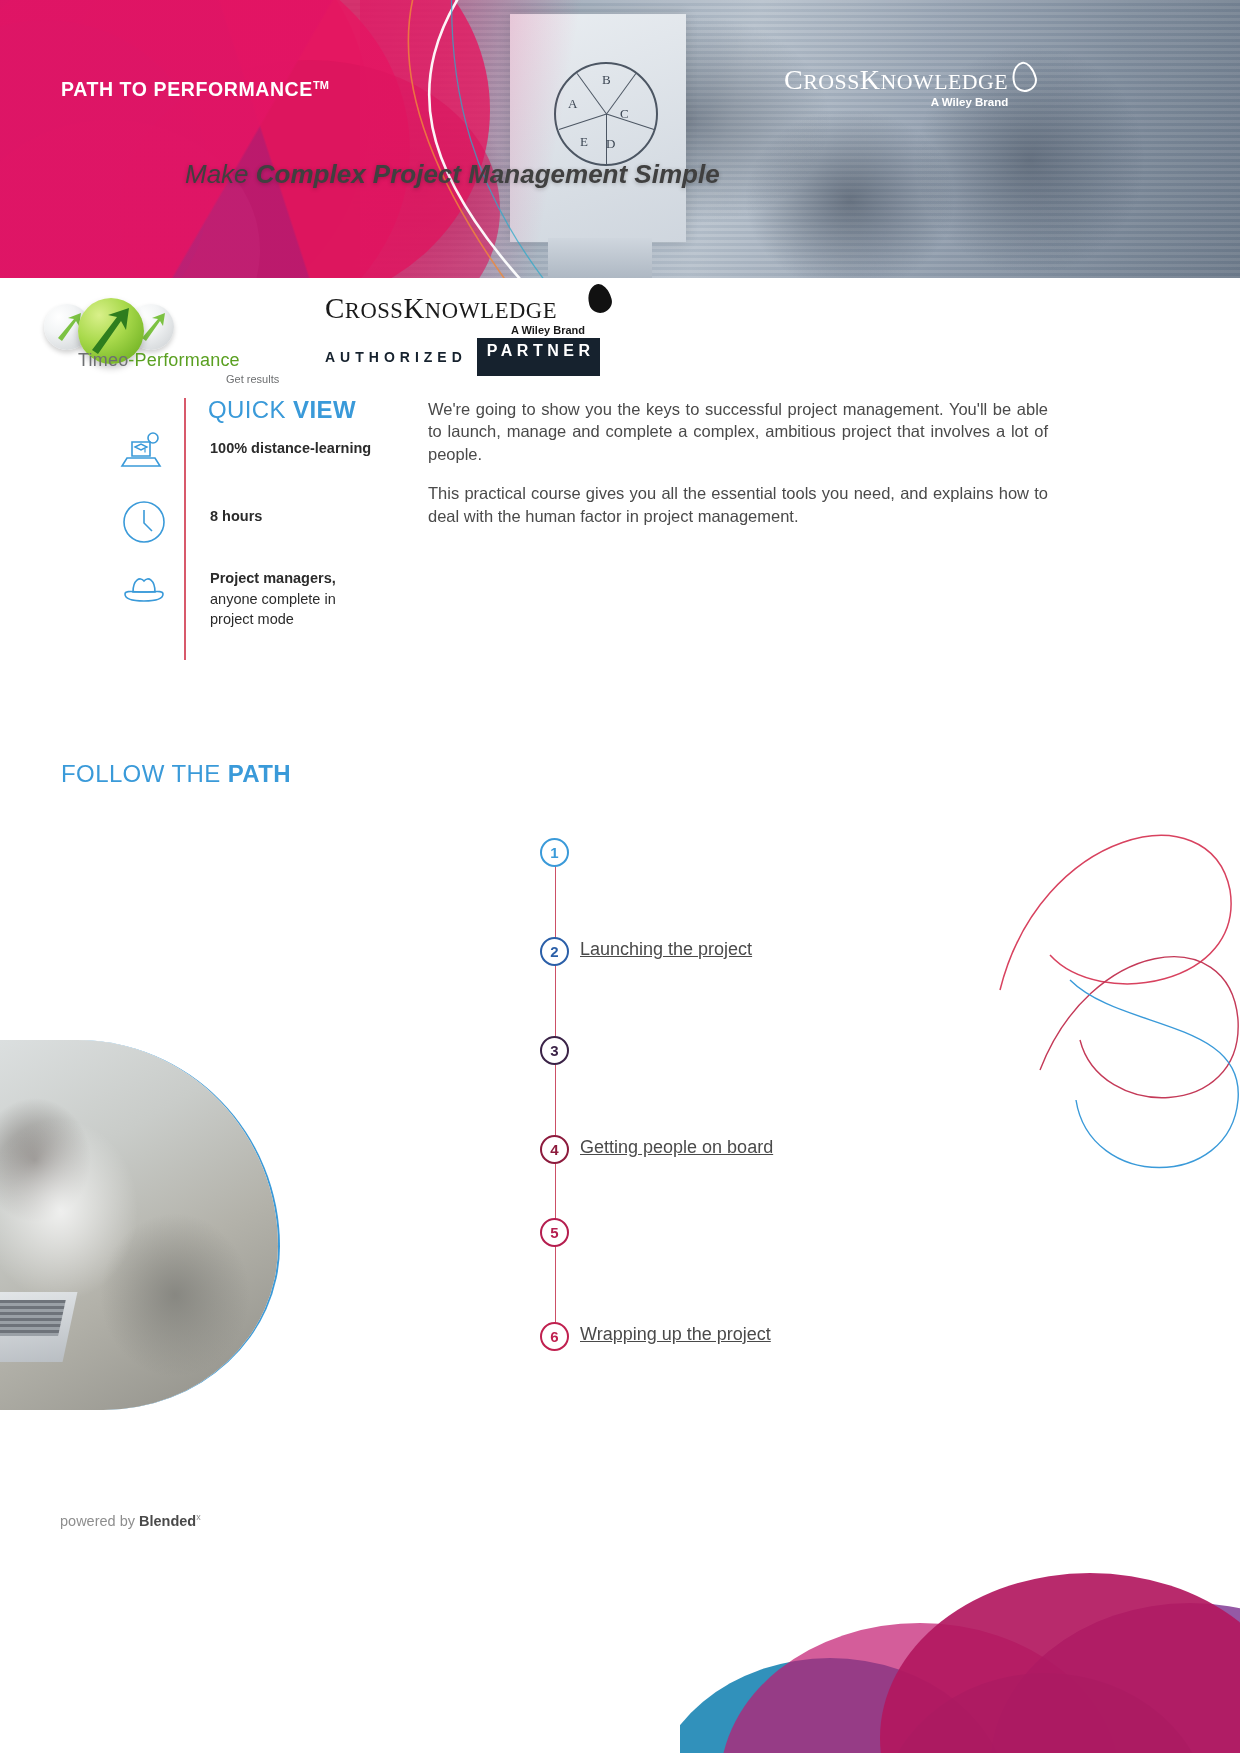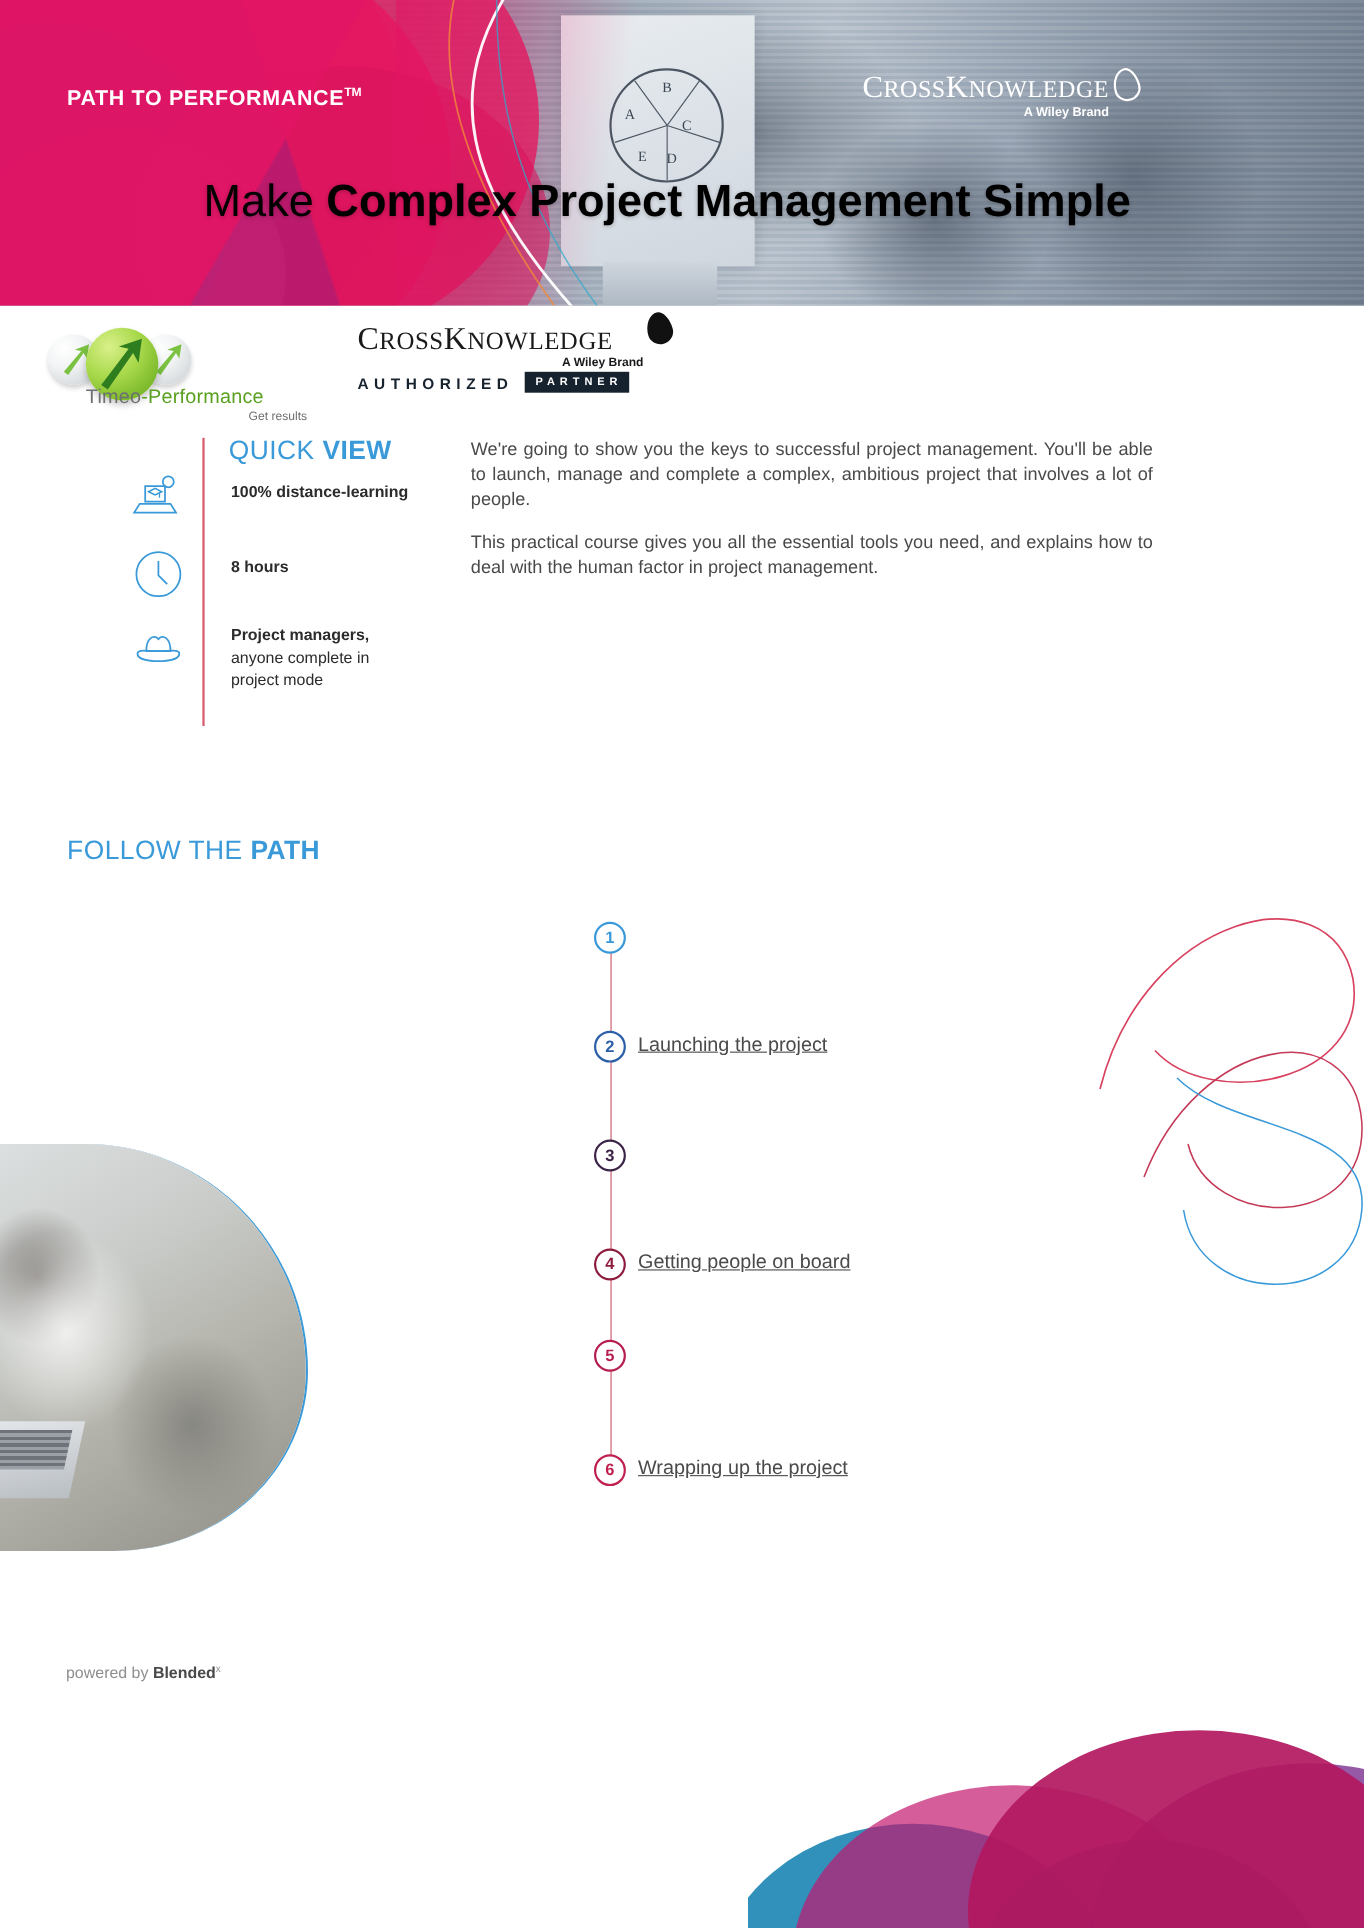--- a/index.html
+++ b/index.html
@@ -88,22 +88,23 @@
   }
 
   .brand-kicker{
     position:absolute; left:61px; top:78px;
     font-size:19.5px; font-weight:bold; letter-spacing:.6px; color:#fff;
   }
   .brand-kicker sup{ font-size:11px; font-weight:bold; vertical-align:super; letter-spacing:0; }
 
   .banner-title{
     position:absolute; left:185px; top:159px;
-    font-size:41px; color:#000000; font-weight:300; white-space:nowrap;
+    font-size:26px; color:#404040; font-weight:300; white-space:nowrap;
     text-shadow:0 1px 4px rgba(0,0,0,0.25);
+    font-style:italic;
   }
   .banner-title b{ font-weight:bold; }
 
   
   .ck-logo{ position:absolute; color:#fff; }
   .ck-logo .ck-word{
     font-family:"Liberation Serif", serif;
     letter-spacing:.5px; white-space:nowrap; line-height:1;
   }
   .ck-logo .ck-word .cap{ font-size:1em; }
@@ -157,28 +158,28 @@
   #ck-partner{ position:relative; left:0; top:0; color:#1a1a1a; }
   #ck-partner .ck-word{ font-size:29px; color:#1a1a1a; }
   #ck-partner .ck-sub{ font-size:11px; color:#1a1a1a; margin-top:2px; }
   #ck-partner .ck-drop{
     right:-26px; top:-10px; width:23px; height:29px;
     border:0; background:#111;
     border-radius:56% 44% 50% 50% / 62% 62% 38% 38%;
   }
   .partner-row{
     position:absolute; left:0; top:44px;
-    display:flex; align-items:flex-end; gap:10px;
+    display:flex; align-items:center; gap:10px;
   }
   .partner-auth{
     font-size:14px; font-weight:bold; letter-spacing:5px; color:#16222e;
   }
   .partner-tag{
-    background:#16222e; color:#fff; font-size:10px; font-weight:bold;
-    letter-spacing:4.5px; padding:4px 6px 4px 10px;
+    background:#16222e; color:#fff; font-size:16px; font-weight:bold;
+    letter-spacing:4.5px; padding:4px 6px 16px 10px;
   }
 
   
   .quick{
     position:absolute; left:60px; top:396px; width:350px; height:266px;
   }
   .quick-rule{
     position:absolute; left:124px; top:2px; width:1.6px; height:262px;
     background:#d8596b;
   }

